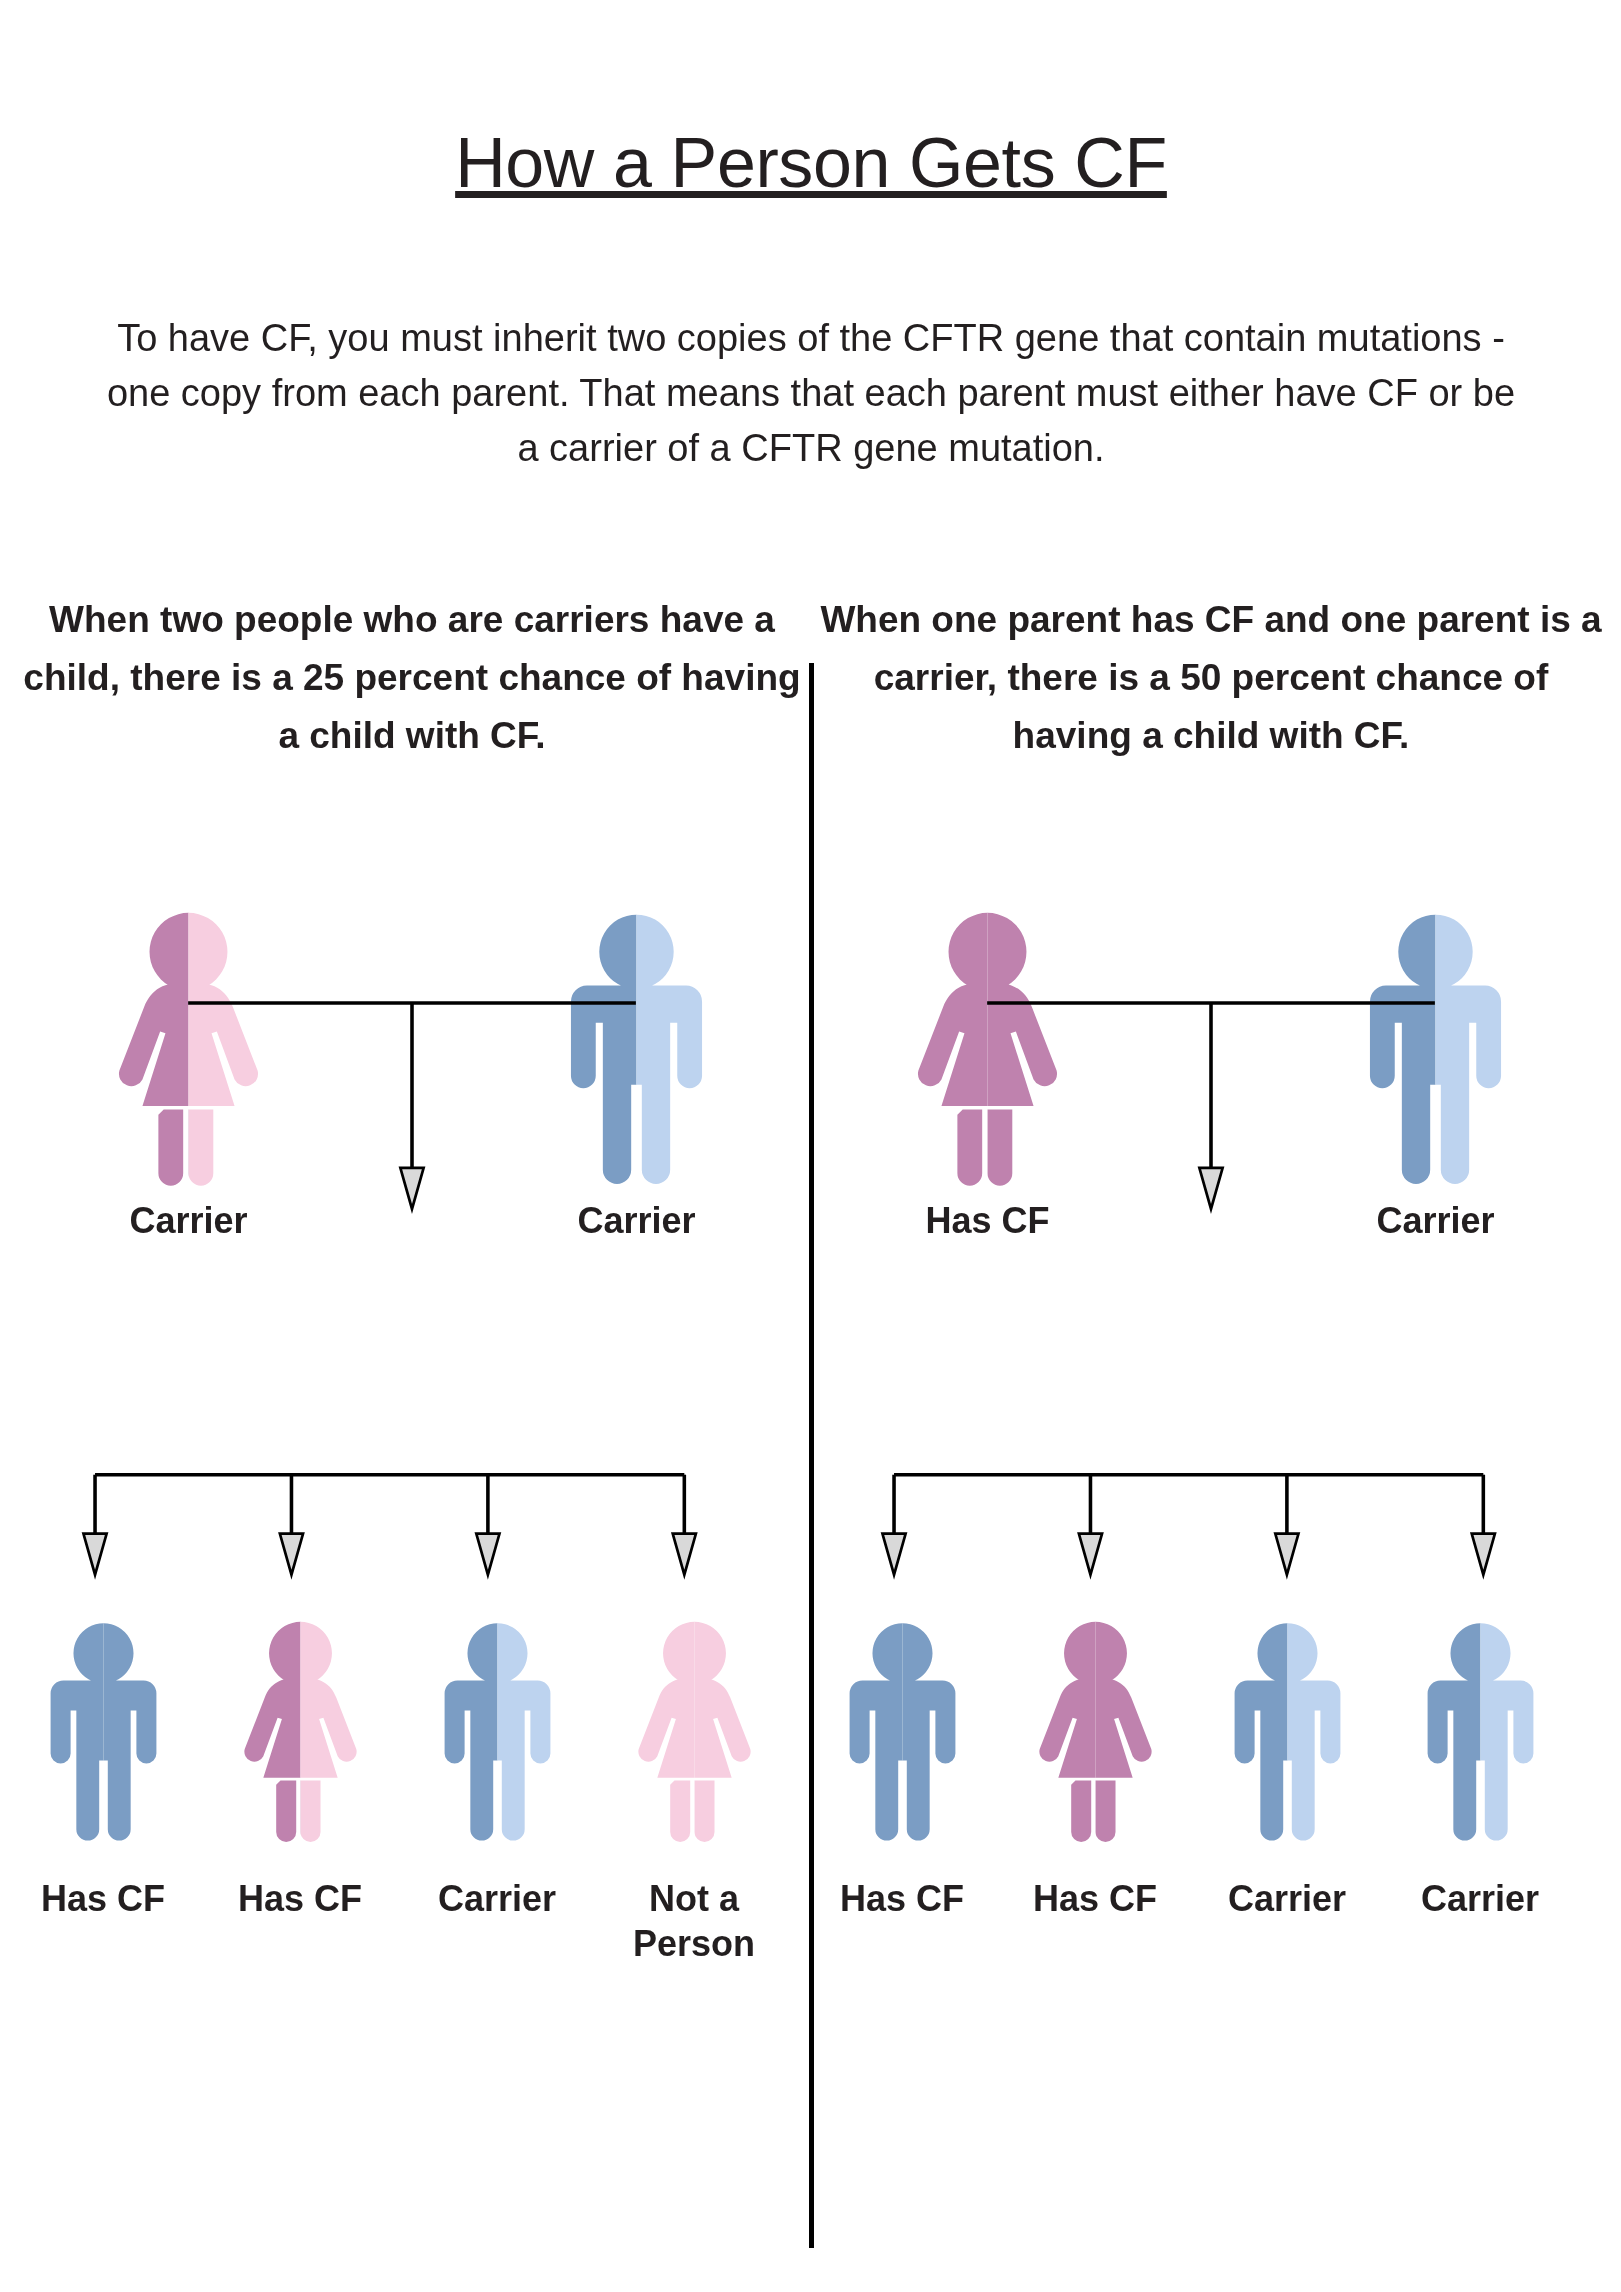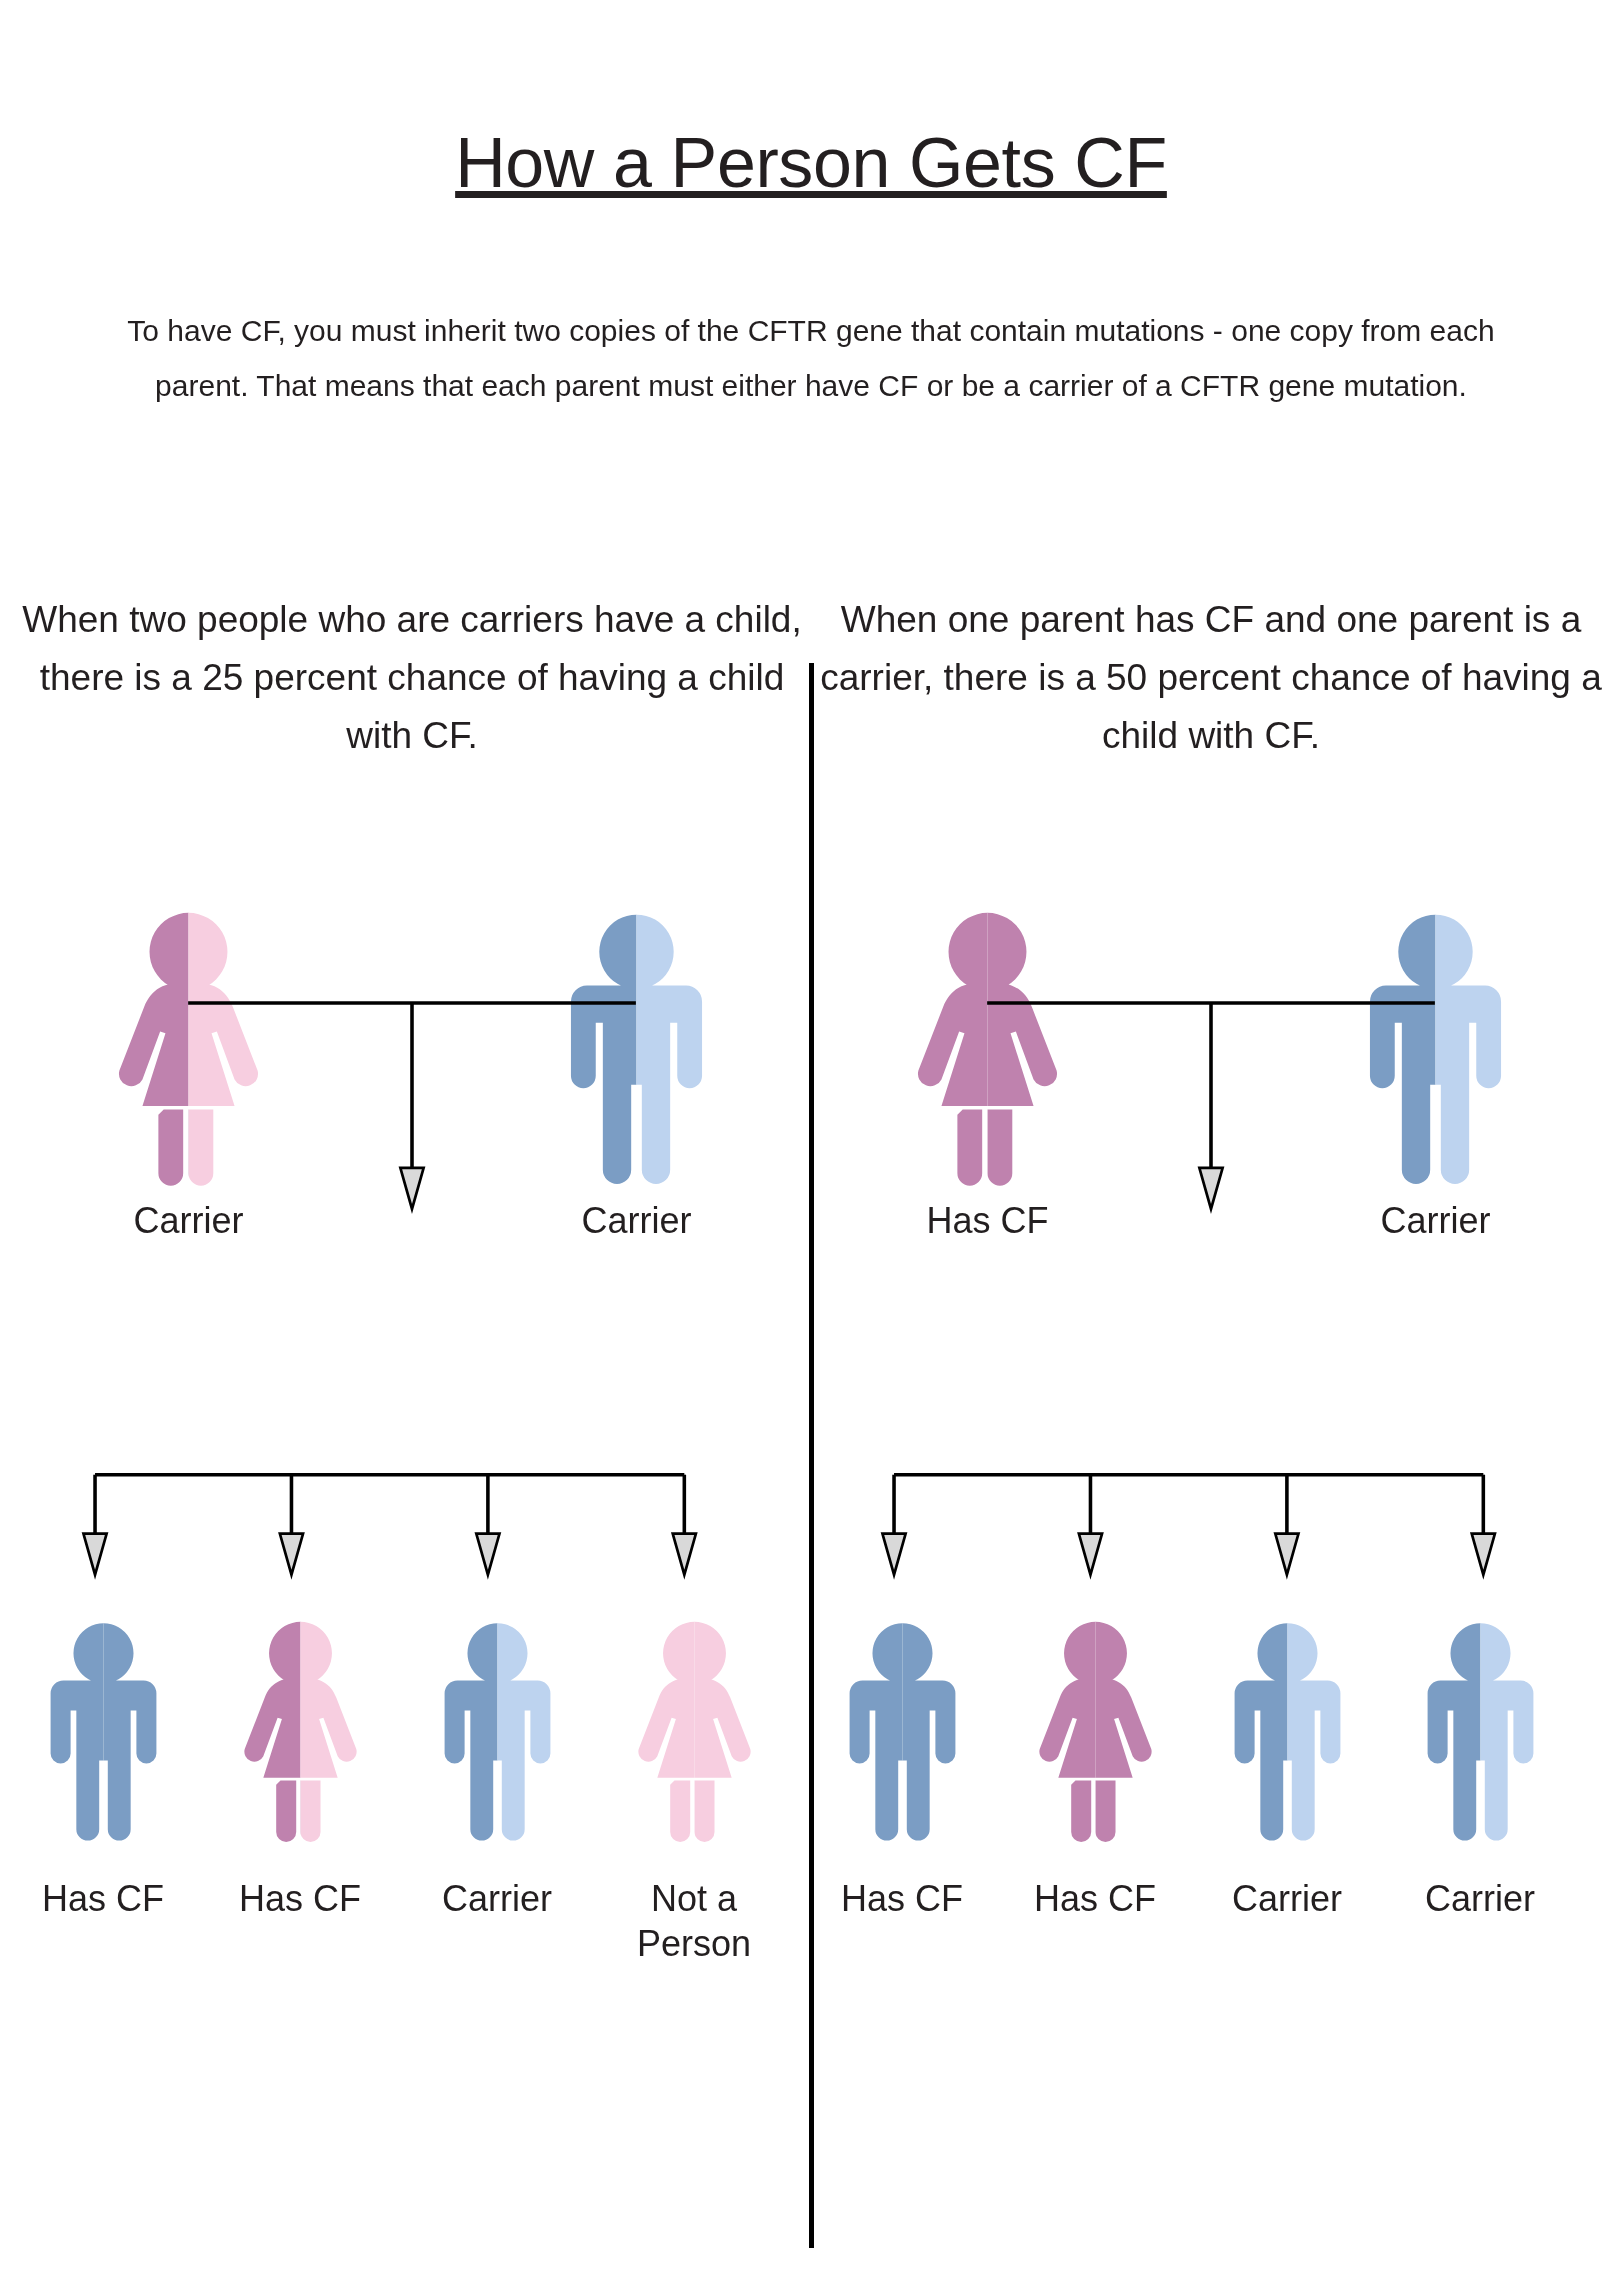--- a/index.html
+++ b/index.html
@@ -29,41 +29,42 @@
     color: #231f20;
     text-decoration: underline;
   }
   #intro-paragraph {
     position: absolute;
     top: 273px;
     left: 50%;
     transform: translateX(-50%);
     width: 1433px;
     text-align: center;
-    font-size: 30px;
+    font-size: 38px;
     line-height: 55px;
     color: #231f20;
   }
 
   
   #vertical-divider {
     position: absolute;
     left: 809px;
     top: 663px;
     width: 4.5px;
     height: 1585px;
     background: #000000;
   }
 
   
   .panel {
     position: absolute;
     top: 591px;
     width: 788px;
     height: 1522px;
+    font-weight: bold;
   }
   #panel-left  { left: 18px;  }
   #panel-right { left: 817px; }
 
   .panel-heading {
     position: absolute;
     top: 0;
     left: 0;
     width: 788px;
     text-align: center;

